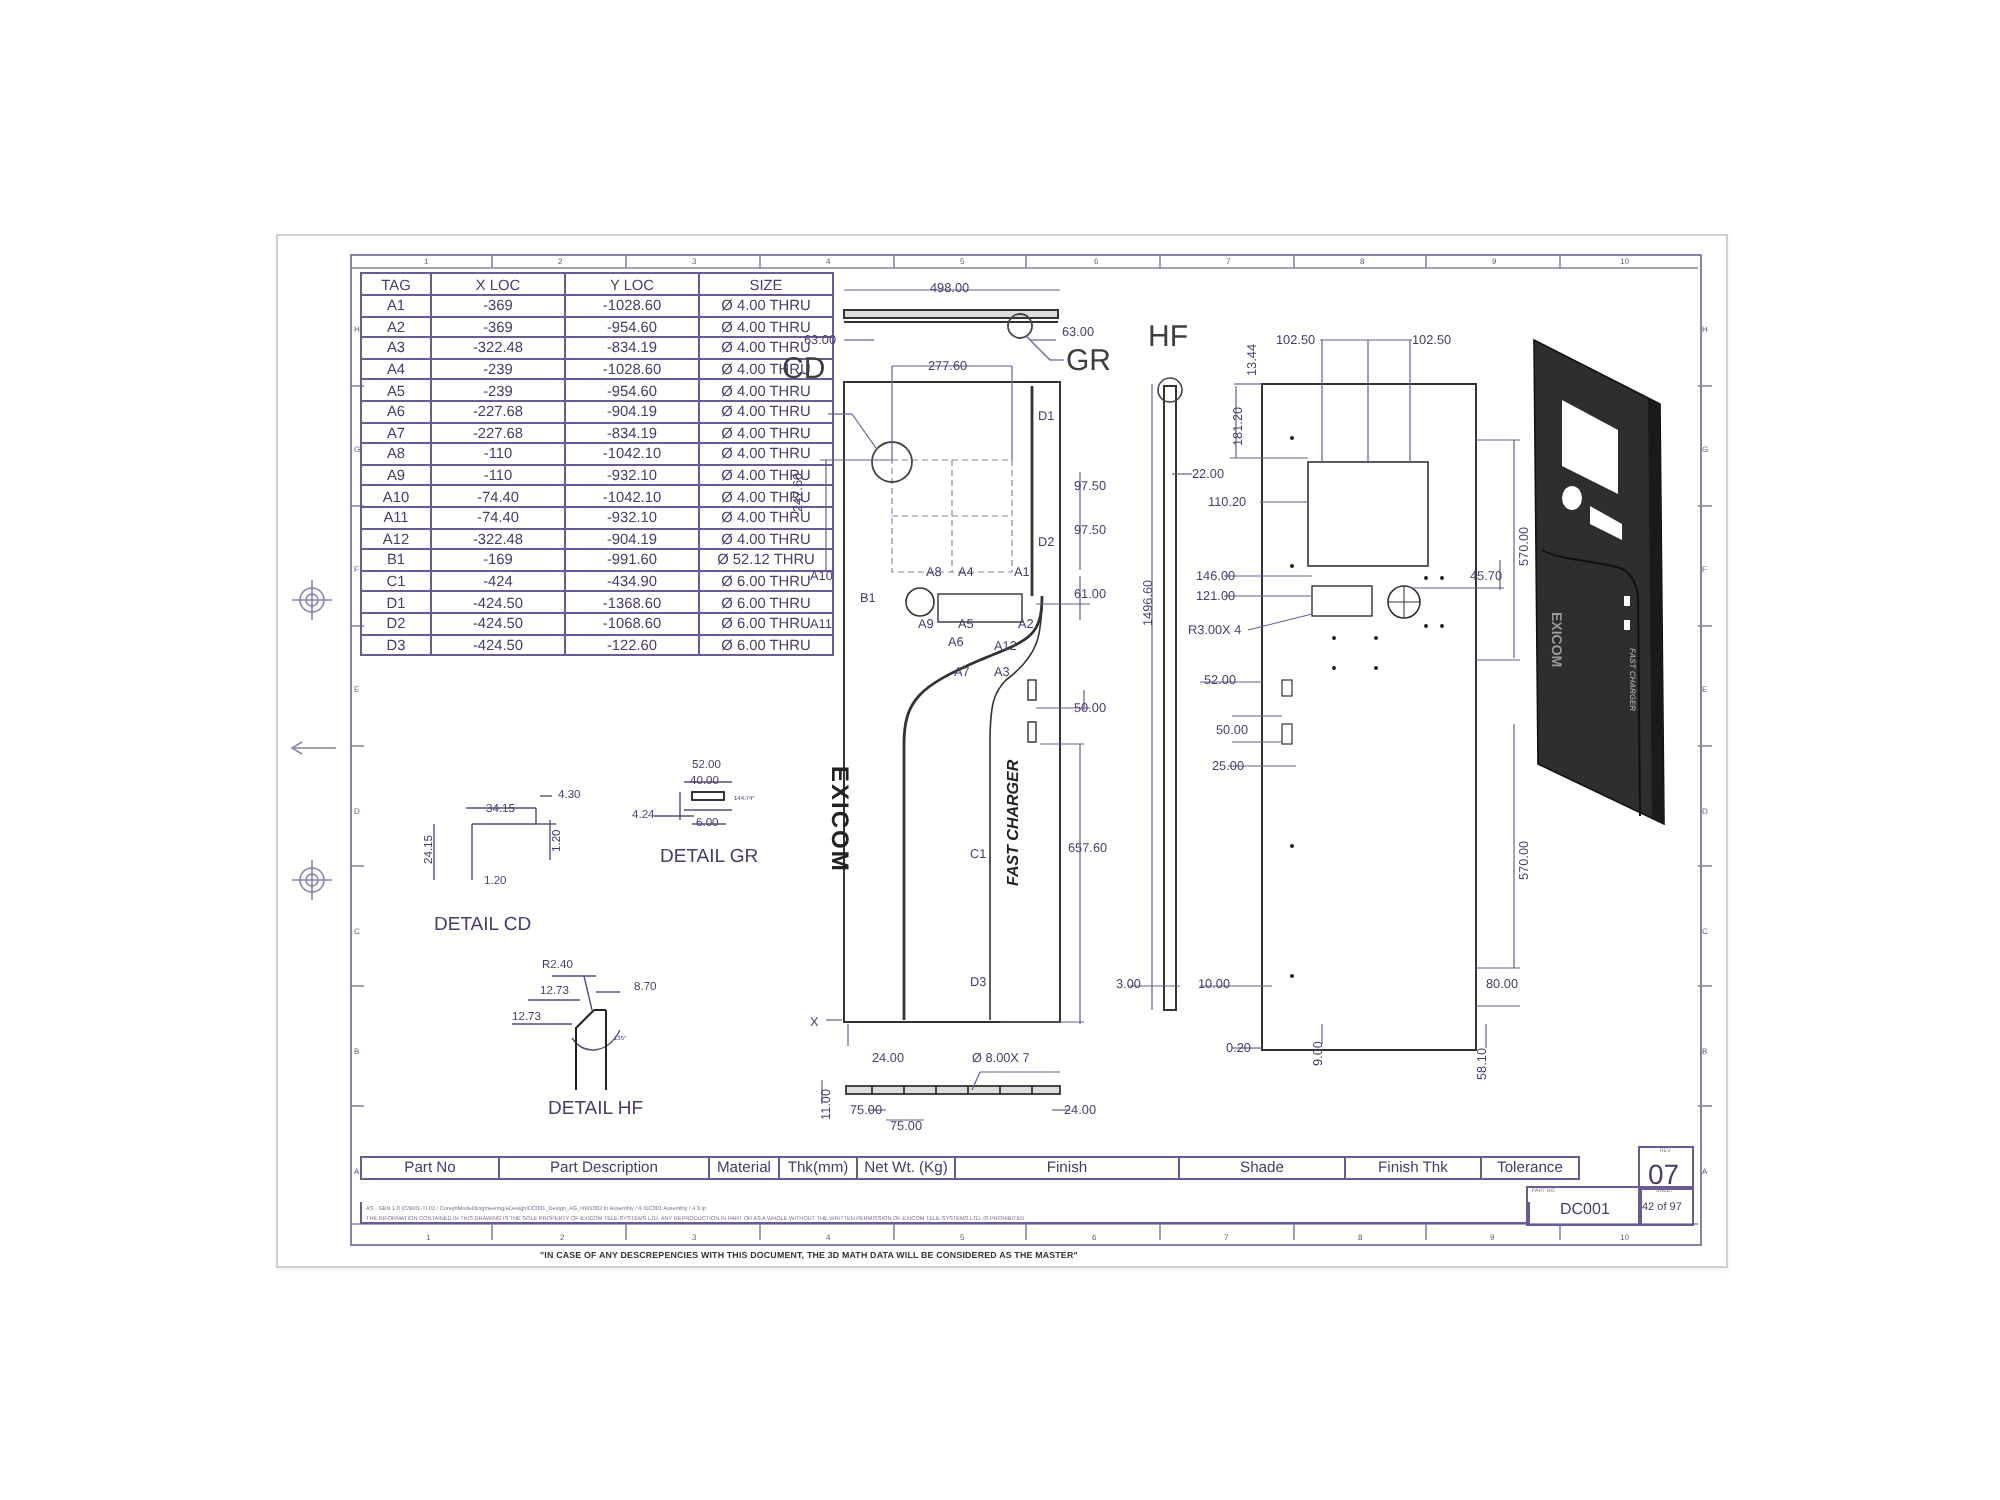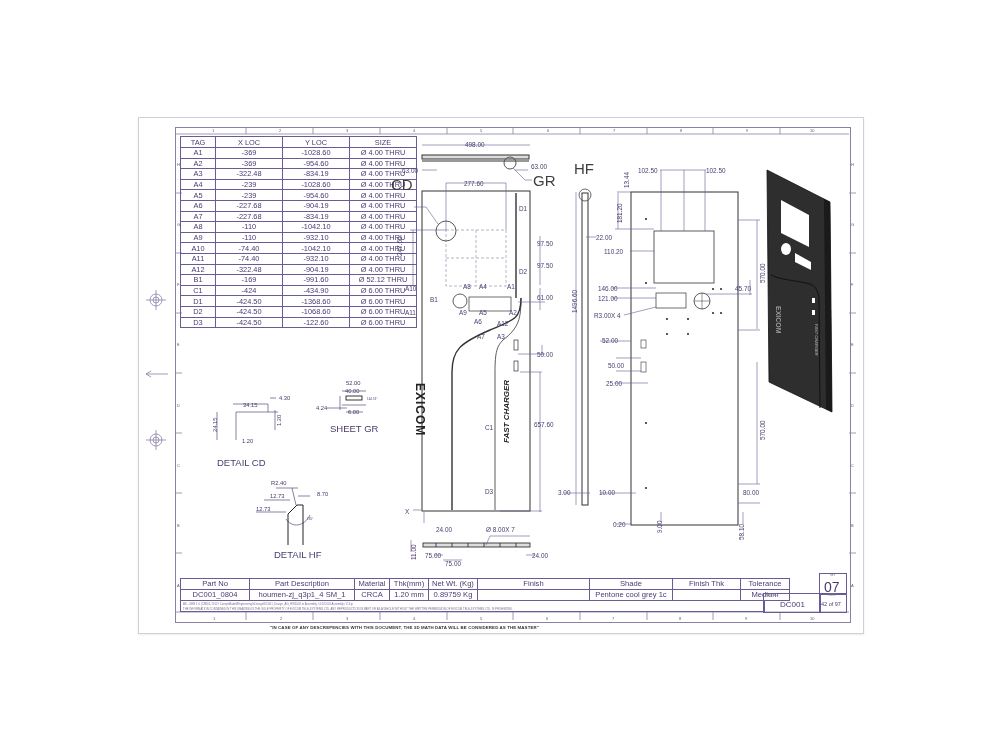--- a/index.html
+++ b/index.html
@@ -496,21 +496,21 @@
 <span class="lbl" style="left:212px;top:432px;font-size:5.8px;transform:rotate(-90deg);transform-origin:left top">24.15</span>
 <span class="lbl" style="left:242px;top:438px;font-size:5.8px">1.20</span>
 <span class="lbl" style="left:276px;top:426px;font-size:5.8px;transform:rotate(-90deg);transform-origin:left top">1.20</span>
 <span class="det" style="left:217px;top:457px">DETAIL CD</span>
 
 <span class="lbl" style="left:346px;top:380px;font-size:5.8px">52.00</span>
 <span class="lbl" style="left:345px;top:388px;font-size:5.8px">40.00</span>
 <span class="lbl" style="left:316px;top:405px;font-size:5.8px">4.24</span>
 <span class="lbl" style="left:348px;top:409px;font-size:5.8px">6.00</span>
 <span class="lbl" style="left:367px;top:397px;font-size:3px">144.74°</span>
-<span class="det" style="left:330px;top:423px">SHEET GR</span>
+<span class="det" style="left:330px;top:423px">DETAIL GR</span>
 
 <span class="lbl" style="left:271px;top:480px;font-size:5.8px">R2.40</span>
 <span class="lbl" style="left:270px;top:493px;font-size:5.8px">12.73</span>
 <span class="lbl" style="left:256px;top:506px;font-size:5.8px">12.73</span>
 <span class="lbl" style="left:317px;top:491px;font-size:5.8px">8.70</span>
 <span class="lbl" style="left:307px;top:517px;font-size:3px">135°</span>
 <span class="det" style="left:274px;top:549px">DETAIL HF</span>
 
 <table class="tb">
   <tbody>
@@ -518,31 +518,20 @@
     <td style="width:64px">Part No</td>
     <td style="width:100px">Part Description</td>
     <td style="width:30px">Material</td>
     <td style="width:34px">Thk(mm)</td>
     <td style="width:44px">Net Wt. (Kg)</td>
     <td style="width:107px">Finish</td>
     <td style="width:78px">Shade</td>
     <td style="width:63px">Finish Thk</td>
     <td style="width:44px">Tolerance</td>
   </tr>
-  <tr>
-    <td>DC001_0804</td>
-    <td>houmen-zj_q3p1_4 SM_1</td>
-    <td>CRCA</td>
-    <td>1.20 mm</td>
-    <td>0.89759  Kg</td>
-    <td></td>
-    <td>Pentone cool grey 1c</td>
-    <td></td>
-    <td>Medium</td>
-  </tr>
 </tbody>
   </table>
 
 <div style="position:absolute;left:180px;top:601px;width:583px;height:10px;border:1px solid #6b5a95;border-top:none"></div>
 <div class="tiny" style="left:183px;top:602px;width:570px">AS - GEN 1.0 (C/B/01-TI.02 / ConeptModel/Engineering/eDesign/DC001_Design_AG_HW1002 to Assembly / 4 /DC001 Assembly / 4.3.ip</div>
 <div class="tiny" style="left:183px;top:607px;width:570px">THE INFORMATION CONTAINED IN THIS DRAWING IS THE SOLE PROPERTY OF EXICOM TELE-SYSTEMS LTD. ANY REPRODUCTION IN PART OR AS A WHOLE WITHOUT THE WRITTEN PERMISSION OF EXICOM TELE-SYSTEMS LTD. IS PROHIBITED.</div>
 
 <div style="position:absolute;left:763px;top:593px;width:56px;height:18px;border:1px solid #6b5a95">
   <span style="position:absolute;left:2px;top:0;font-size:2.6px;color:#7a7090">PART NO.</span>
   <span style="position:absolute;left:16px;top:6px;font-size:8px">DC001</span>

